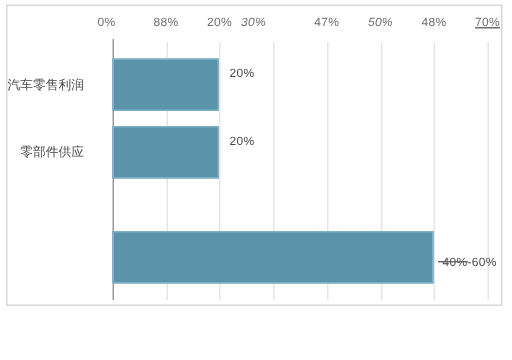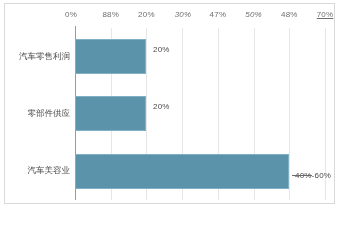--- a/index.html
+++ b/index.html
@@ -65,21 +65,21 @@
   }
 
   
   .cat-row {
     position: absolute;
     left: 0;
     right: 0;
     height: 57.33px;
   }
   .cat-row.r0 { top: 0px; }
-  .cat-row.r1 { top: 57px; padding-left: 32px; }
+  .cat-row.r1 { top: 45px; padding-left: 32px; }
   .cat-row.r2 { top: 114.66px; }
 
   .bar {
     position: absolute;
     top: 11px;
     left: 0;
     height: 35px;
     background: #5b93ab;
     border: 1px solid #7fb0c4;
     box-sizing: border-box;
@@ -92,21 +92,21 @@
     color: #4a4a4a;
     white-space: nowrap;
     transform: translateY(-50%);
     letter-spacing: 0.2px;
   }
 
   
   .cat-label {
     position: absolute;
     right: 100%;
-    margin-right: 5px;
+    margin-right: 19px;
     top: 28.6px;
     transform: translateY(-50%);
     font-size: 8.5px;
     color: #4a4a4a;
     white-space: nowrap;
     text-align: right;
   }
 
   
   .range-label { position: relative; }
@@ -121,21 +121,21 @@
 </style>
 </head>
 <body>
 
 <div id="chart-frame">
 
   <div>
     <span class="tick-label" style="left:66px;">0%</span>
     <span class="tick-label" style="left:105.7px;">88%</span>
     <span class="tick-label" style="left:141.4px;">20%</span>
-    <span class="tick-label" style="left:178px;font-style:italic;">30%</span>
+    <span class="tick-label" style="left:164px;font-style:italic;">30%</span>
     <span class="tick-label" style="left:212.9px;">47%</span>
     <span class="tick-label" style="left:248.6px;font-style:italic;">50%</span>
     <span class="tick-label" style="left:284.3px;">48%</span>
     <span class="tick-label" style="left:320px;text-decoration:underline;">70%</span>
   </div>
 
   <div id="plot-area">
 
     <div>
       <div class="gridline" style="left:35.71px;"></div>
@@ -155,21 +155,20 @@
       <span class="bar-value" style="left:78px;">20%</span>
     </div>
 
     <div class="cat-row r1">
       <span class="cat-label">零部件供应</span>
       <div class="bar" style="width:71.43px;"></div>
       <span class="bar-value" style="left:78px;">20%</span>
     </div>
 
     <div class="cat-row r2">
-      <span class="cat-label">汽车美容业</span>
       <div class="bar" style="width:214.29px;"></div>
       <span class="bar-value range-label" style="left:220px;">
         <span>40%-60%</span>
         <span class="range-strike"></span>
       </span>
     </div>
 
   </div>
 
 </div>

